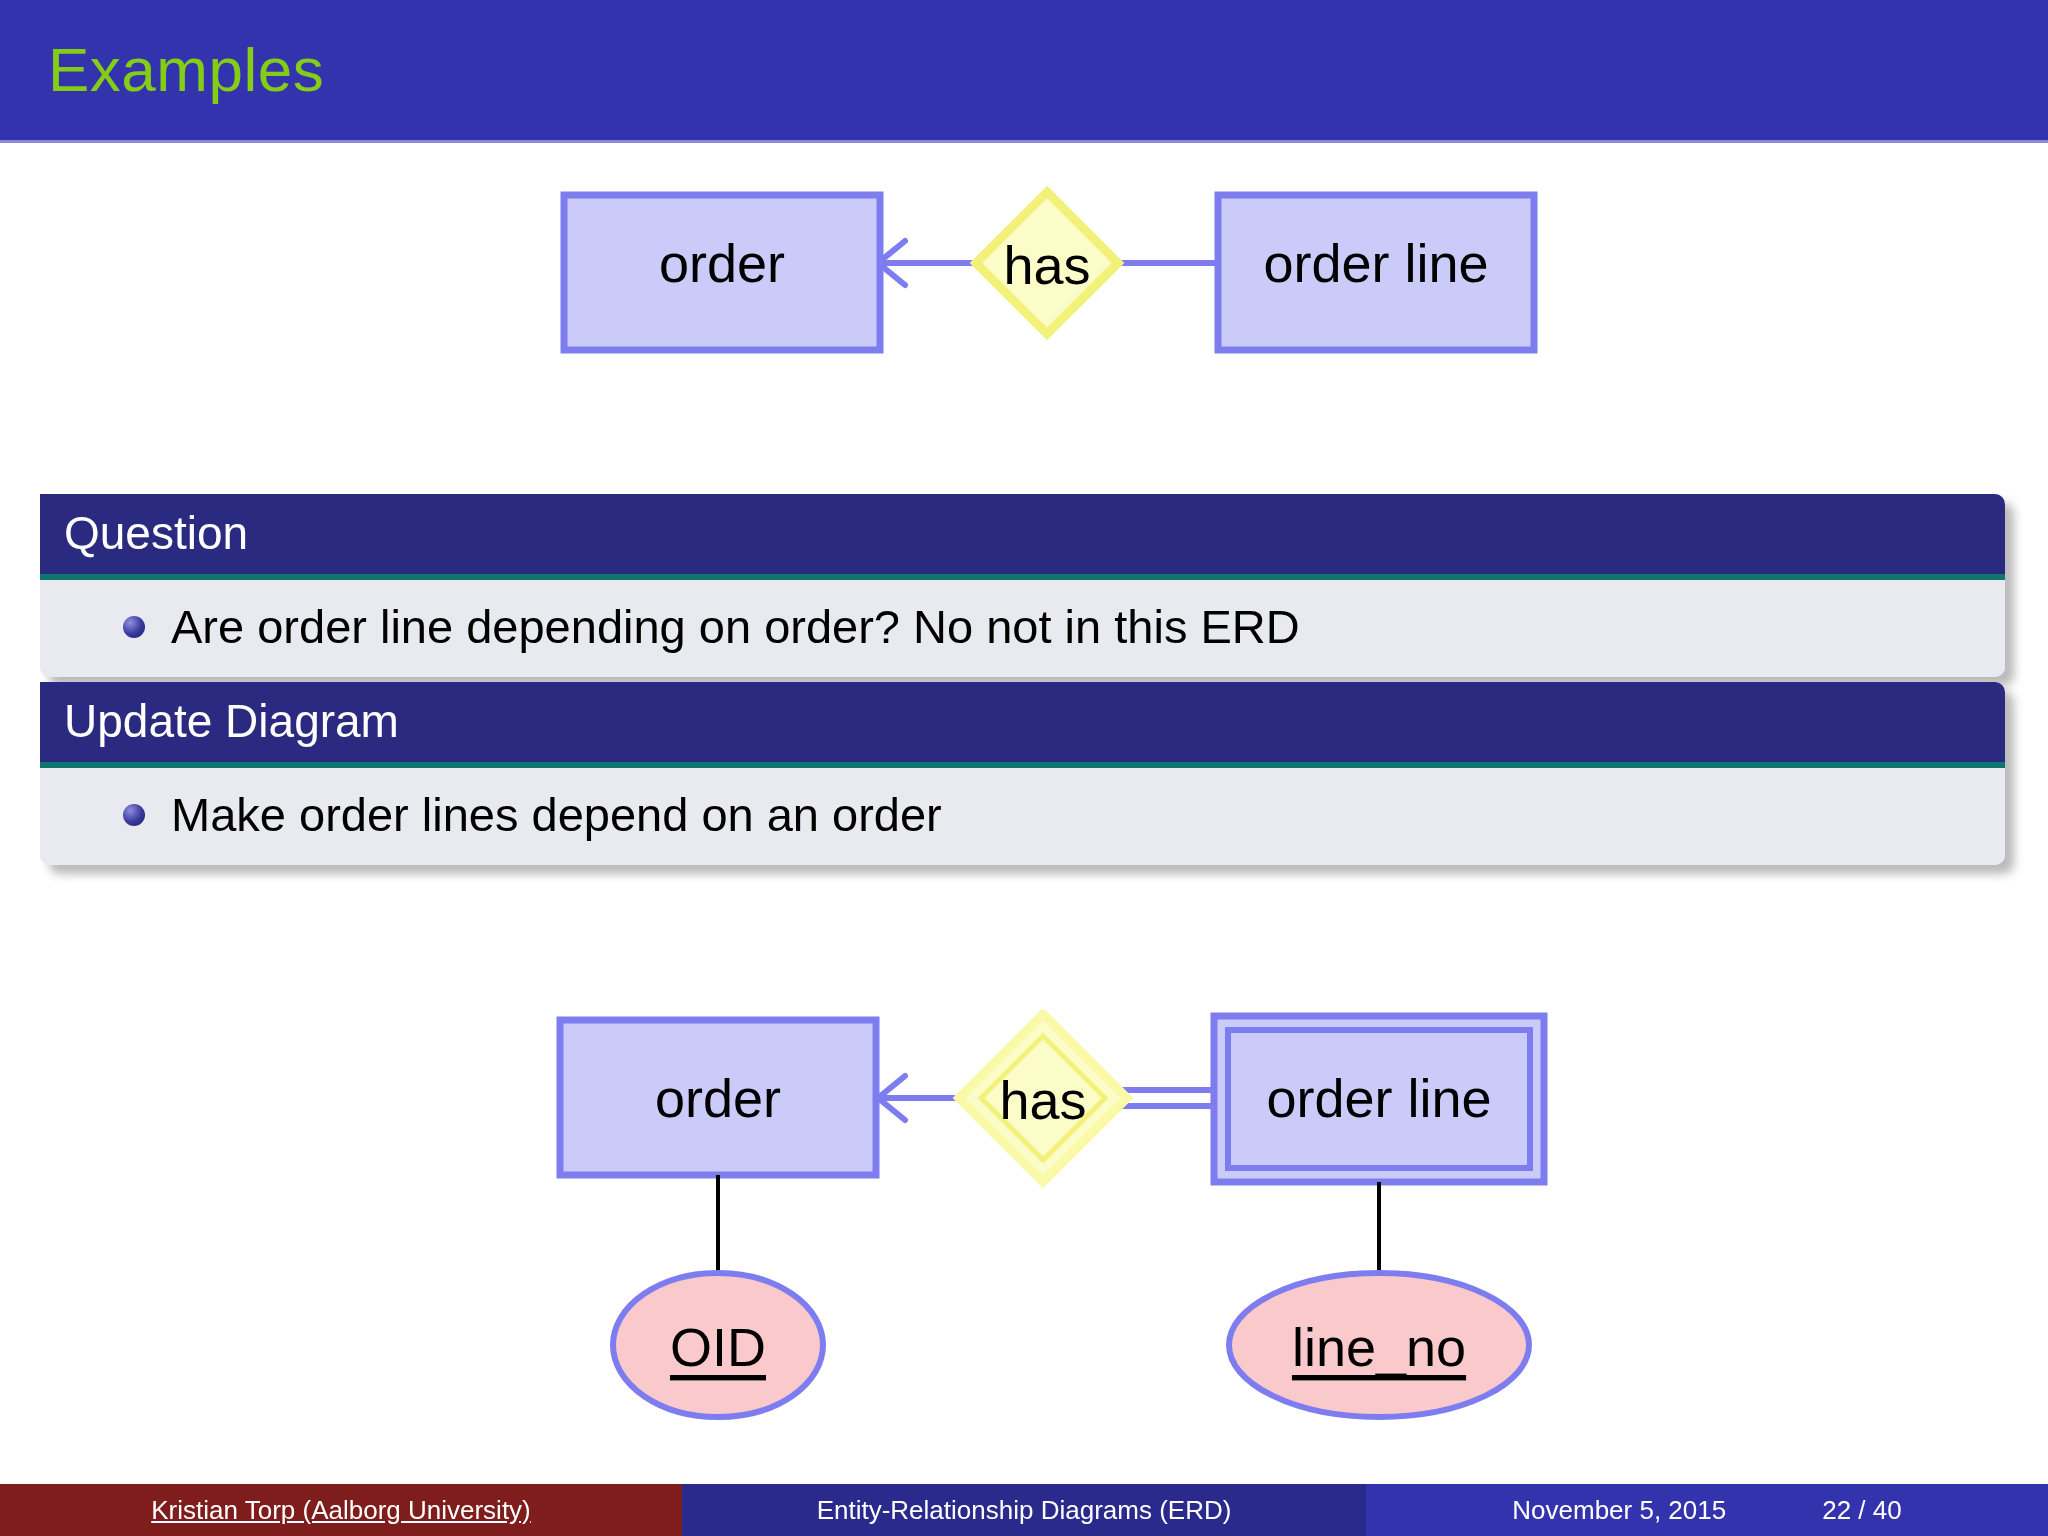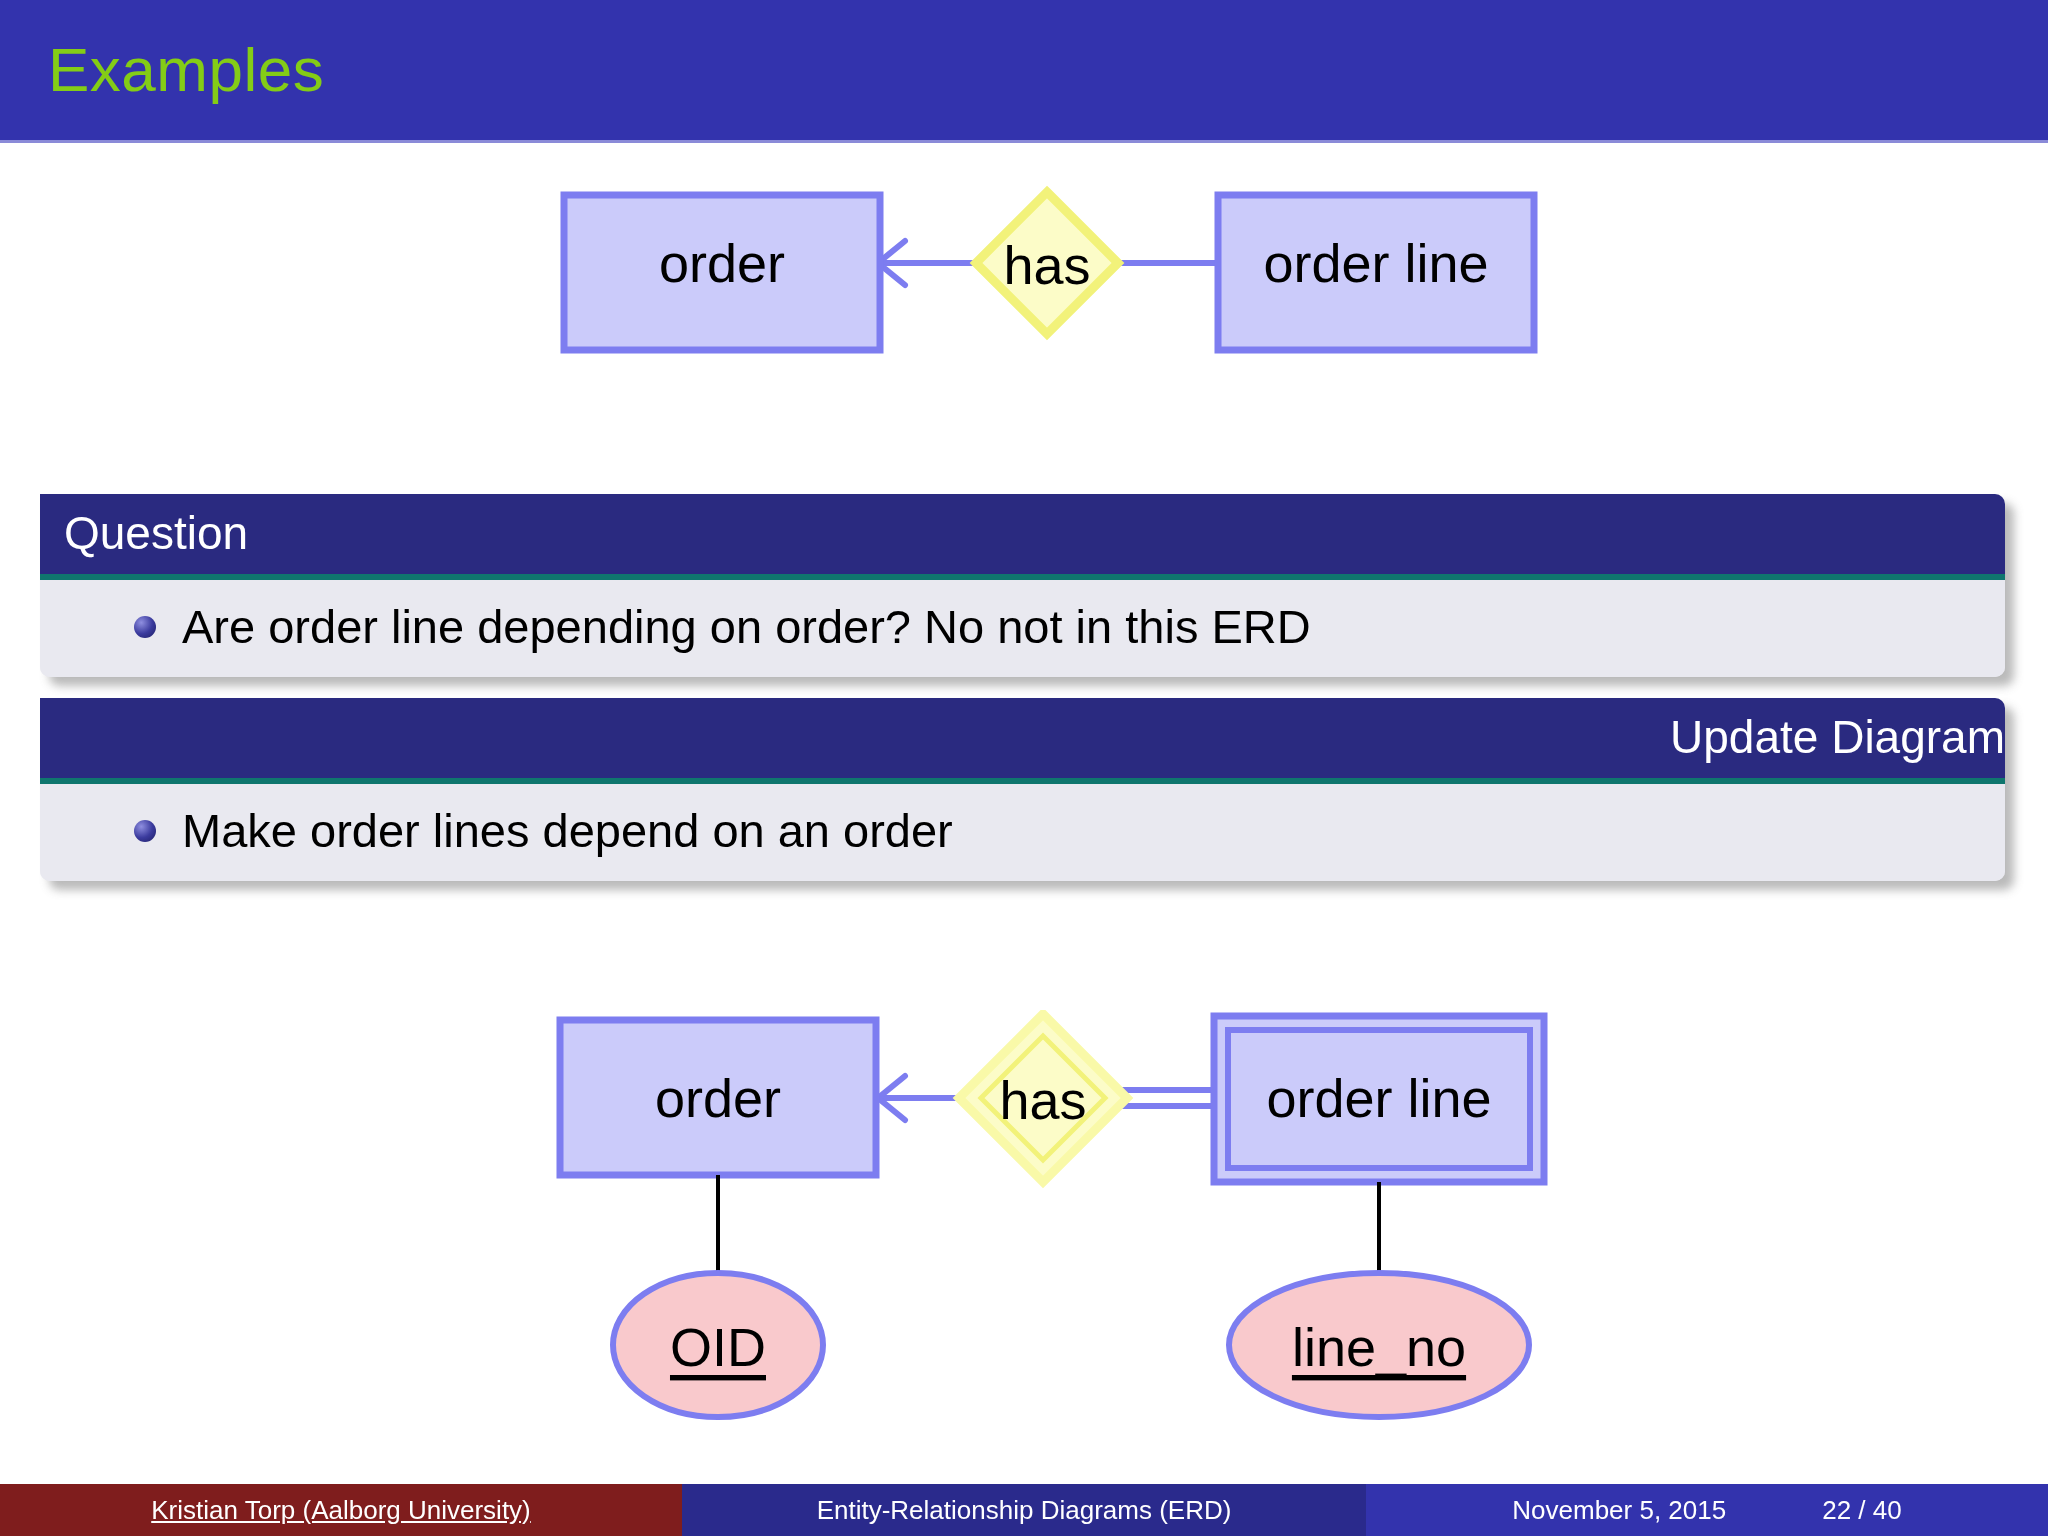--- a/index.html
+++ b/index.html
@@ -66,21 +66,21 @@
     background: #2a2a80;
     color: #ffffff;
     font-size: 46px;
     line-height: 1;
     padding: 16px 0 18px 24px;
     box-sizing: border-box;
     border-bottom: 6px solid #0f766e;
   }
   .block-body {
     background: #e9e9f0;
-    padding: 22px 0 26px 16px;
+    padding: 22px 0 26px 5px;
     box-sizing: border-box;
   }
   .bullet-row {
     display: flex;
     align-items: center;
     padding-left: 78px;
   }
   .bullet-dot {
     width: 22px;
     height: 22px;
@@ -90,21 +90,21 @@
     background: radial-gradient(circle at 33% 30%, #8f8fe0 0%, #3b3b9e 52%, #1c1c63 100%);
   }
   .bullet-text {
     font-size: 47px;
     line-height: 1.05;
     color: #000000;
     white-space: nowrap;
   }
 
   #block-question { top: 494px; }
-  #block-update   { top: 698px; text-align: right; }
+  #block-update   { top: 682px; }
 
   
   .footer {
     position: absolute;
     left: 0; top: 1484px;
     width: 2048px;
     height: 52px;
     display: flex;
   }
   .footer-seg {

